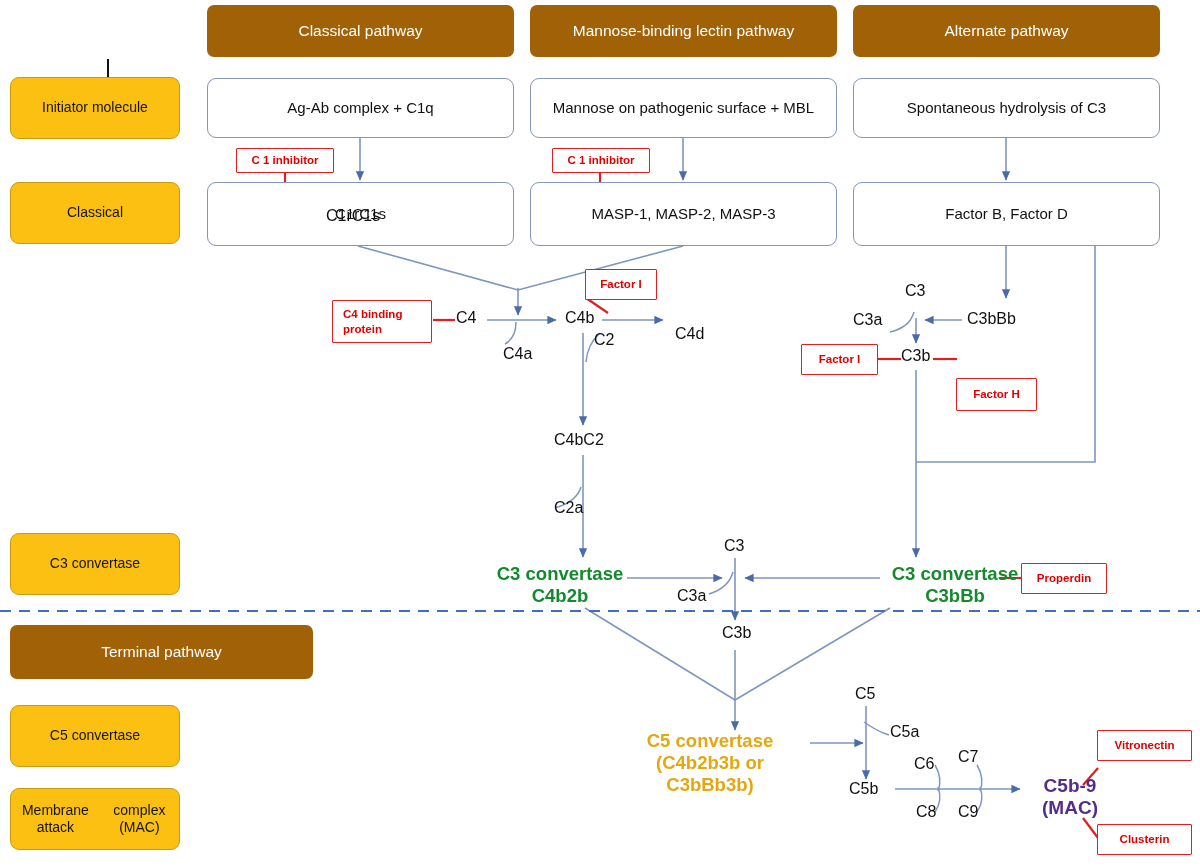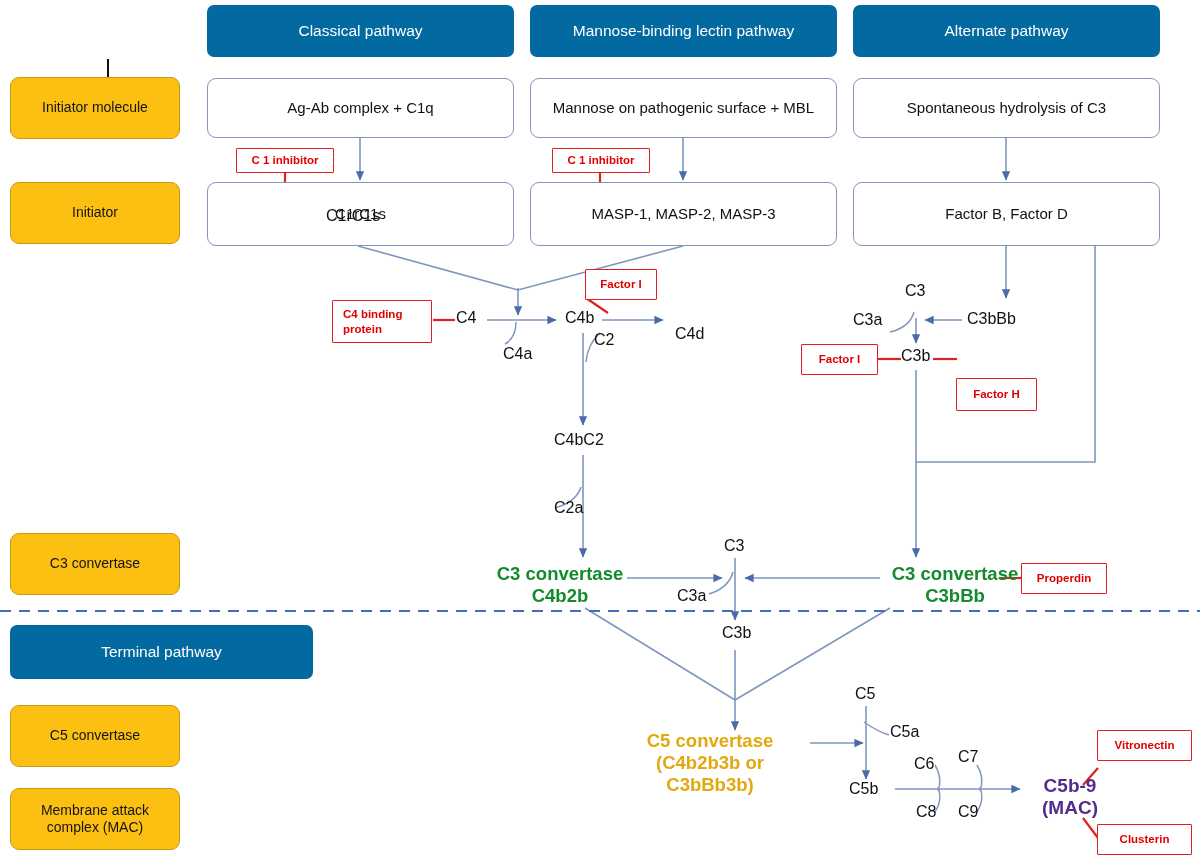--- a/index.html
+++ b/index.html
@@ -3,21 +3,21 @@
 <meta charset="utf-8">
 <style>
   html,body{margin:0;padding:0;background:#ffffff;}
   body{font-family:"Liberation Sans",sans-serif;}
   #stage{position:relative;width:1200px;height:867px;background:#fff;overflow:hidden;}
 
   
   .box{position:absolute;box-sizing:border-box;display:flex;align-items:center;
        justify-content:center;text-align:center;line-height:1.25;}
 
-  .hdr{background:#0369a1;color:#ffffff;border-radius:7px;font-size:15.5px;}
+  .hdr{background:#a16207;color:#ffffff;border-radius:7px;font-size:15.5px;}
   .yel{background:#fbc011;color:#141414;border-radius:9px;font-size:14px;
        border:1px solid #c79a10;}
   .wht{background:#ffffff;color:#111111;border:1.3px solid #8496b8;border-radius:9px;
        font-size:15px;padding:0 10px;}
 
   .inh{background:#ffffff;border:1.8px solid #e02020;color:#e00000;
        font-weight:bold;font-size:11.5px;border-radius:1px;}
 
   
   .txt{position:absolute;color:#111111;font-size:16px;white-space:nowrap;}
@@ -140,29 +140,29 @@
     <span>Alternate pathway</span>
   </div>
   <div class="box hdr" style="left:10px;top:625px;width:303px;height:54px;">
     <span>Terminal pathway</span>
   </div>
 
   <div class="box yel" style="left:10px;top:77px;width:170px;height:62px;">
     <span>Initiator molecule</span>
   </div>
   <div class="box yel" style="left:10px;top:182px;width:170px;height:62px;">
-    <span>Initiator</span>
+    <span>Classical</span>
   </div>
   <div class="box yel" style="left:10px;top:533px;width:170px;height:62px;">
     <span>C3 convertase</span>
   </div>
   <div class="box yel" style="left:10px;top:705px;width:170px;height:62px;">
     <span>C5 convertase</span>
   </div>
-  <div class="box yel" style="left:10px;top:788px;width:170px;height:62px;flex-direction:column;">
+  <div class="box yel" style="left:10px;top:788px;width:170px;height:62px;flex-direction:row;">
     <span>Membrane attack</span>
     <span>complex (MAC)</span>
   </div>
 
   <div class="box wht" style="left:207px;top:78px;width:307px;height:60px;">
     <span>Ag-Ab complex + C1q</span>
   </div>
   <div class="box wht" style="left:530px;top:78px;width:307px;height:60px;">
     <span>Mannose on pathogenic surface + MBL</span>
   </div>

